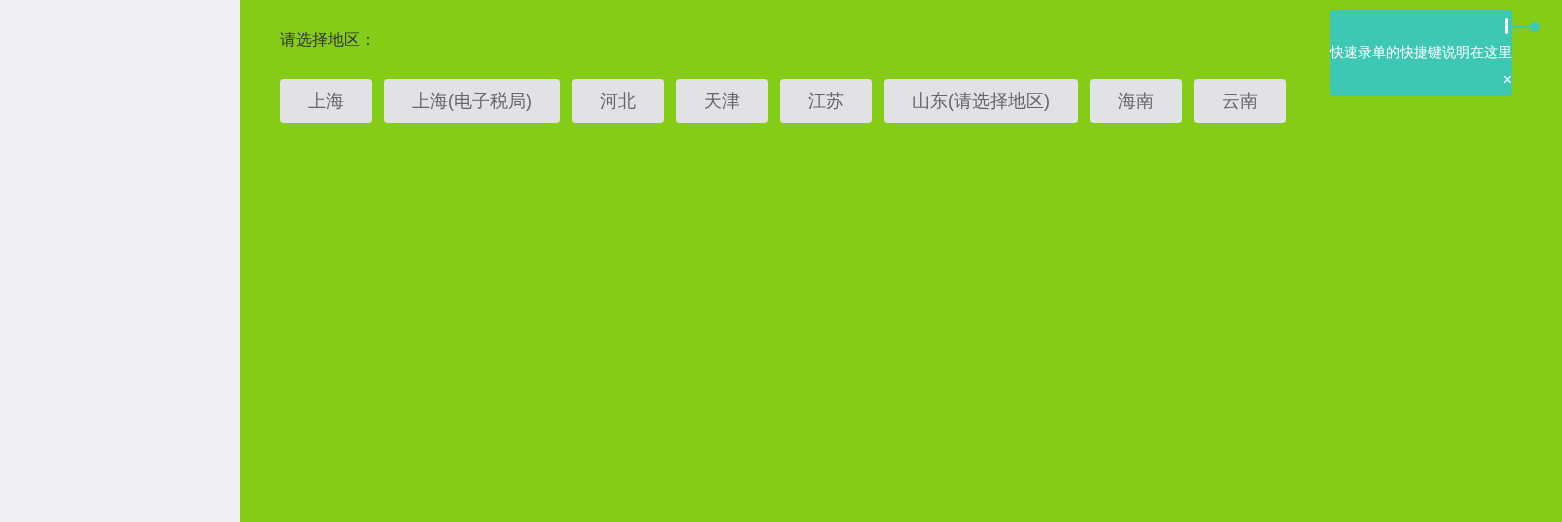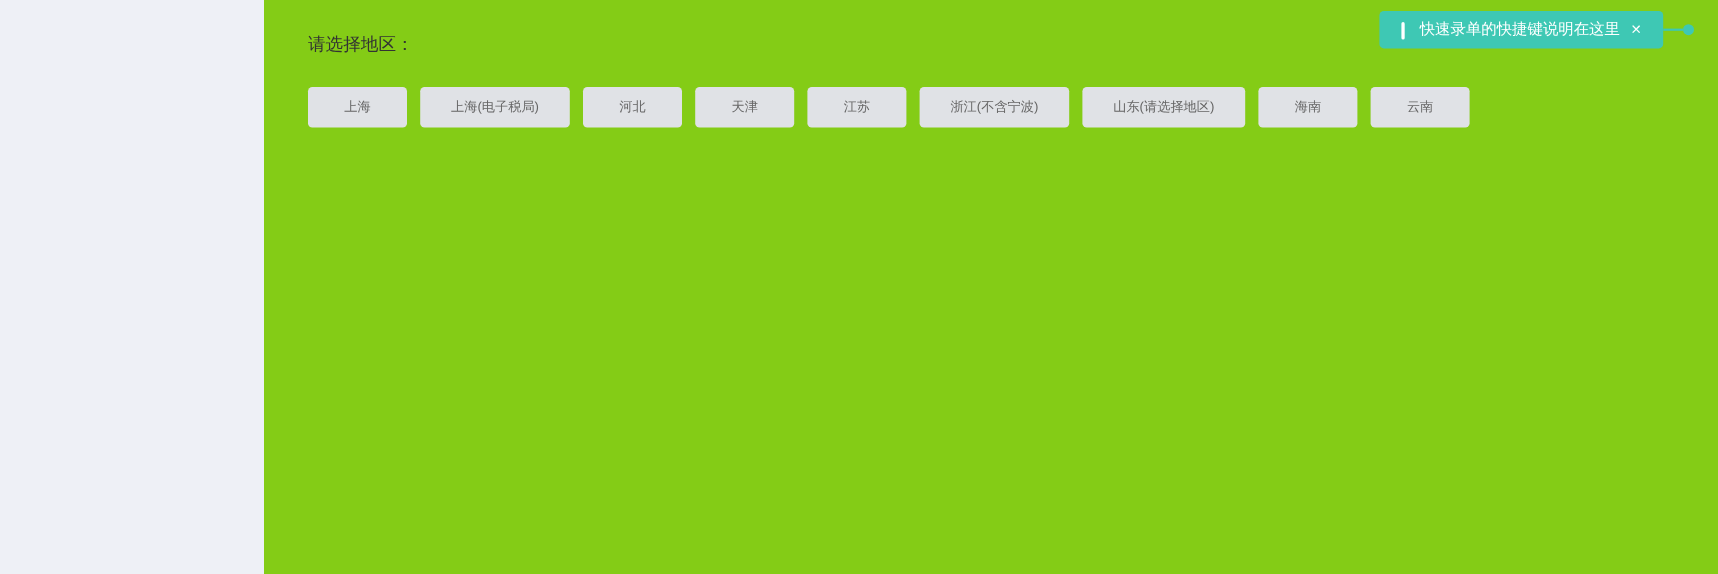--- a/index.html
+++ b/index.html
@@ -51,41 +51,42 @@
 
     .region-btn {
       display: inline-flex;
       align-items: center;
       justify-content: center;
       padding: 10px 28px;
       background: #e0e2e6;
       color: #666;
       border: none;
       border-radius: 4px;
-      font-size: 12px;
+      font-size: 18px;
       cursor: pointer;
       min-width: 90px;
       white-space: nowrap;
       font-family: 'Microsoft YaHei', PingFang SC, Arial, sans-serif;
     }
 
     
     .tooltip-banner {
       position: absolute;
       top: 10px;
       right: 50px;
       background: #3ec8b4;
       color: #fff;
-      padding: 8px 20px;
+      padding: 8px 0;
       border-radius: 4px;
       font-size: 14px;
       display: flex;
       align-items: flex-end;
       gap: 10px;
       white-space: nowrap;
+      flex-direction: column;
     }
 
     .tooltip-banner::before {
       content: '';
       display: inline-block;
       width: 3px;
       height: 16px;
       background: #fff;
       border-radius: 2px;
       margin-right: 4px;
@@ -125,21 +126,20 @@
 <div class="main-content">
   <div class="page-title">请选择地区：</div>
 
   <div class="region-grid">
 
   <button class="region-btn">上海</button>
       <button class="region-btn">上海(电子税局)</button>
       <button class="region-btn">河北</button>
       <button class="region-btn">天津</button>
       <button class="region-btn">江苏</button>
-      <button class="region-btn">浙江(不含宁波)</button>
       <button class="region-btn">山东(请选择地区)</button>
       <button class="region-btn">海南</button>
       <button class="region-btn">云南</button>
     </div>
 </div>
 
 <div class="tooltip-banner">
   <span>快速录单的快捷键说明在这里</span>
   <span class="tooltip-close">×</span>
 </div>

